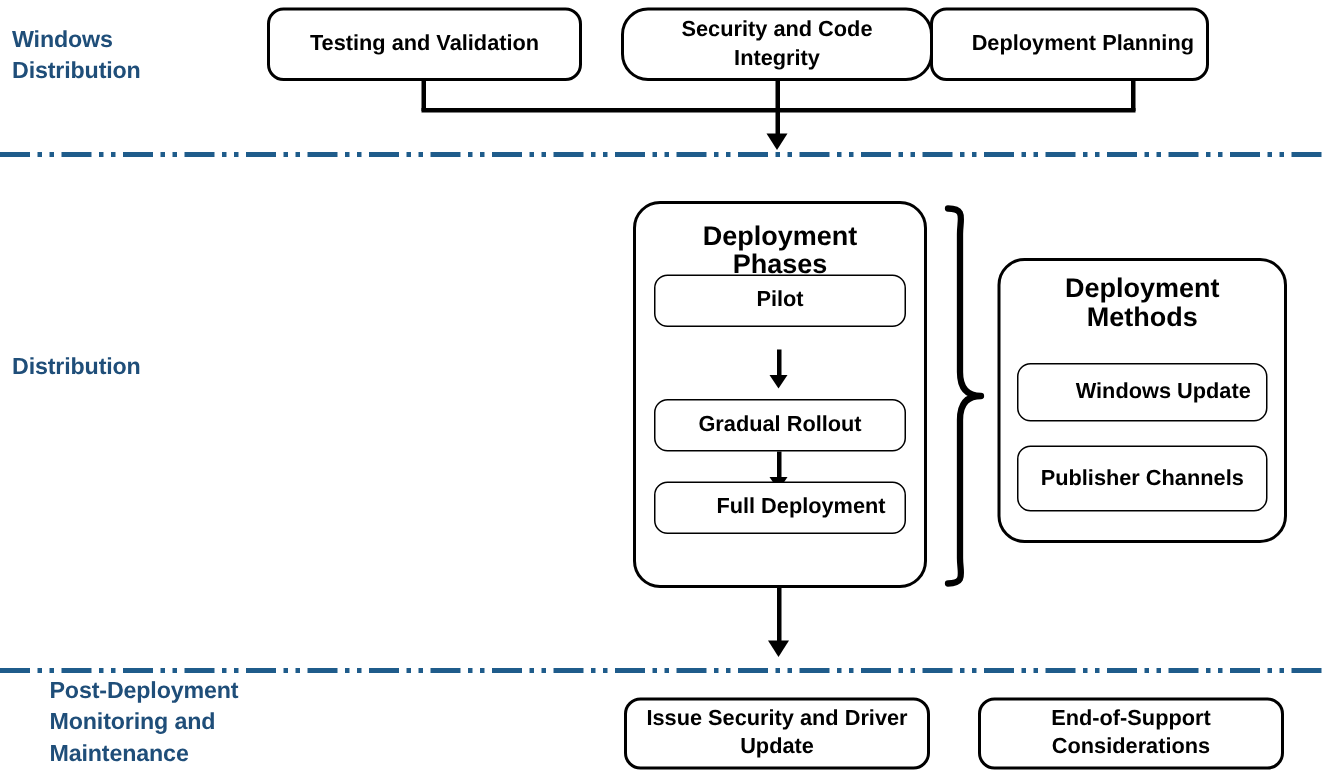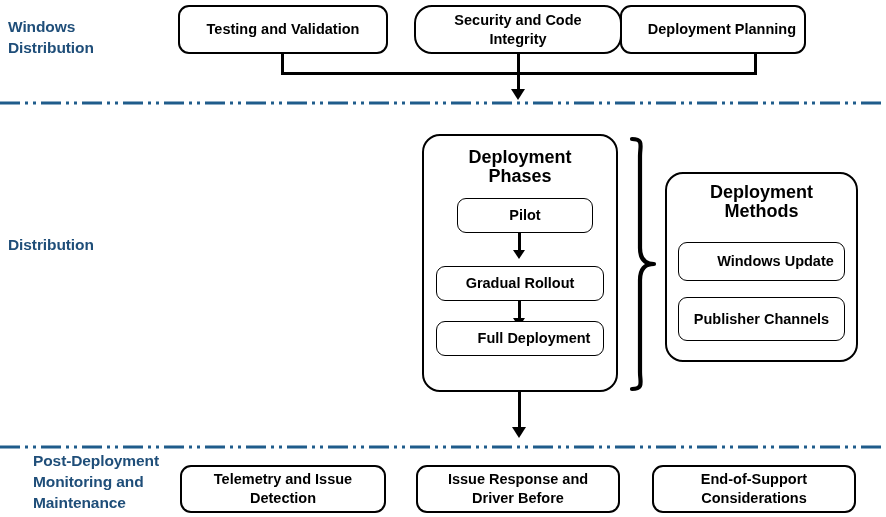--- a/index.html
+++ b/index.html
@@ -158,21 +158,21 @@
   <div class="line-h" style="left:281px; top:72px; width:476px;"></div>
   <div class="arrow-head" style="left:511px; top:89px;"></div>
 
   <div class="group-box" style="left:422px; top:134px; width:196px; height:258px;"></div>
 
   <div class="group-title" style="left:422px; top:148px; width:196px;">
     <div>Deployment</div>
     <div>Phases</div>
   </div>
 
-  <div class="rbox inner" style="left:436px; top:198px; width:136px; height:35px;margin-left:21px;">
+  <div class="rbox inner" style="left:436px; top:183px; width:168px; height:35px;">
     <span>Pilot</span>
   </div>
 
   <div class="line-v" style="left:518px; top:233px; height:19px;"></div>
   <div class="arrow-head small" style="left:513px; top:250px;"></div>
 
   <div class="rbox inner" style="left:436px; top:266px; width:168px; height:35px;">
     <span>Gradual Rollout</span>
   </div>
 
@@ -201,25 +201,22 @@
     <span>Windows Update</span>
   </div>
 
   <div class="rbox inner" style="left:678px; top:297px; width:167px; height:44px;">
     <span>Publisher Channels</span>
   </div>
 
   <div class="line-v" style="left:518px; top:392px; height:38px;"></div>
   <div class="arrow-head" style="left:512px; top:427px;"></div>
 
-  <div class="rbox" style="left:180px; top:465px; width:206px; height:48px;">
-    <span>Telemetry and Issue Detection</span>
-  </div>
 
   <div class="rbox" style="left:416px; top:465px; width:204px; height:48px;">
-    <span>Issue Response and Driver Before</span>
+    <span>Issue Security and Driver Update</span>
   </div>
 
   <div class="rbox" style="left:652px; top:465px; width:204px; height:48px;">
     <span>End-of-Support Considerations</span>
   </div>
 
 </div>
 
 </body></html>

